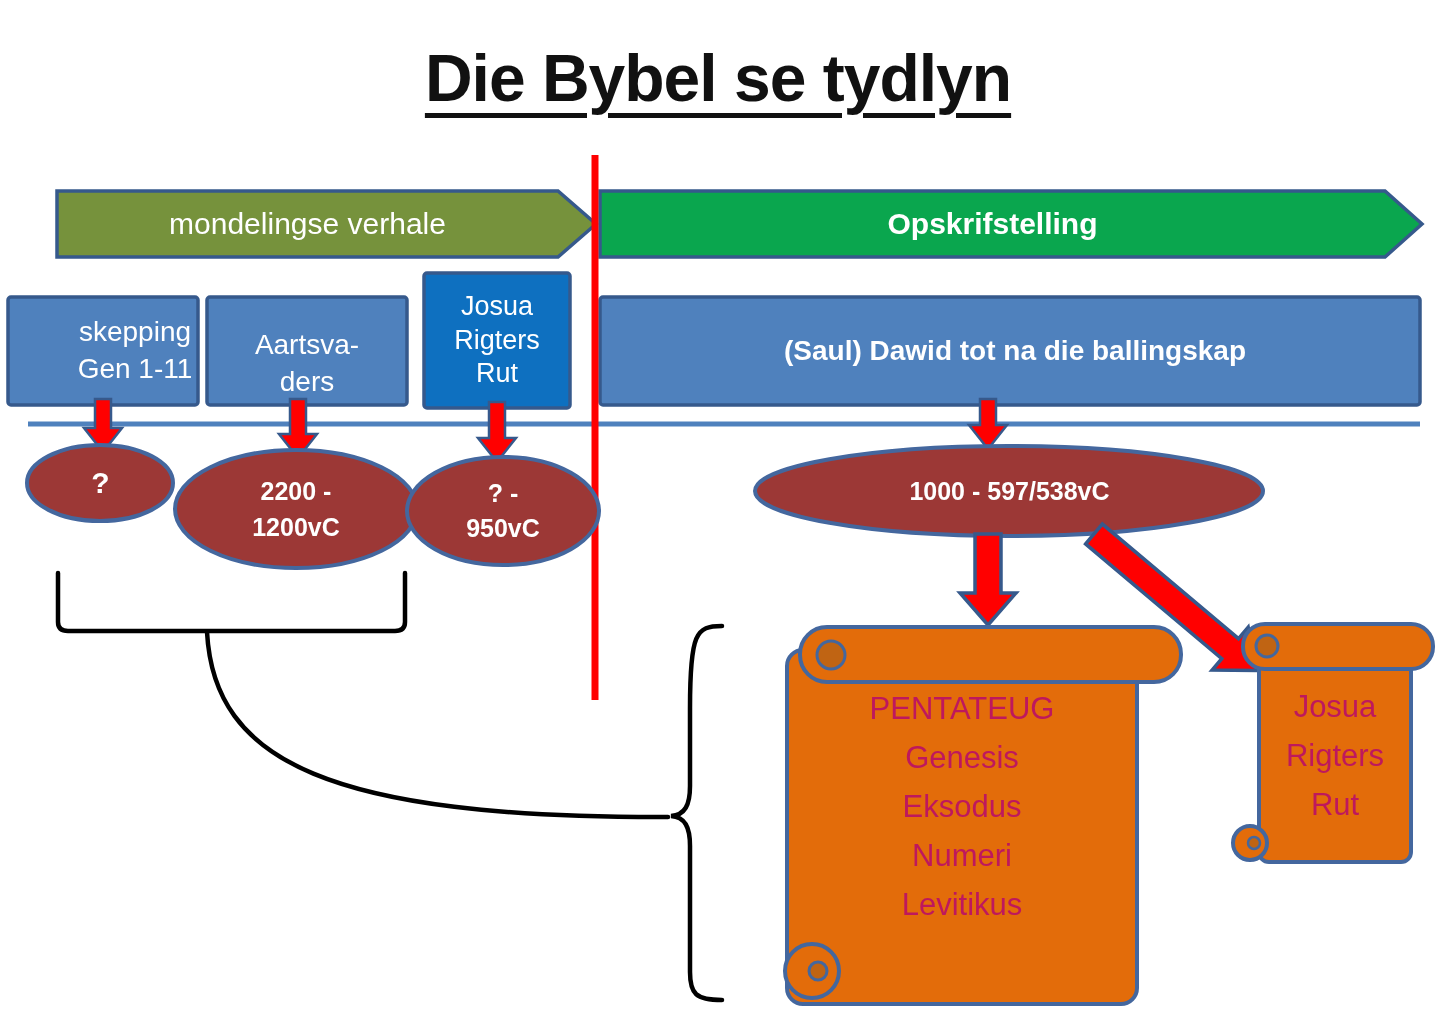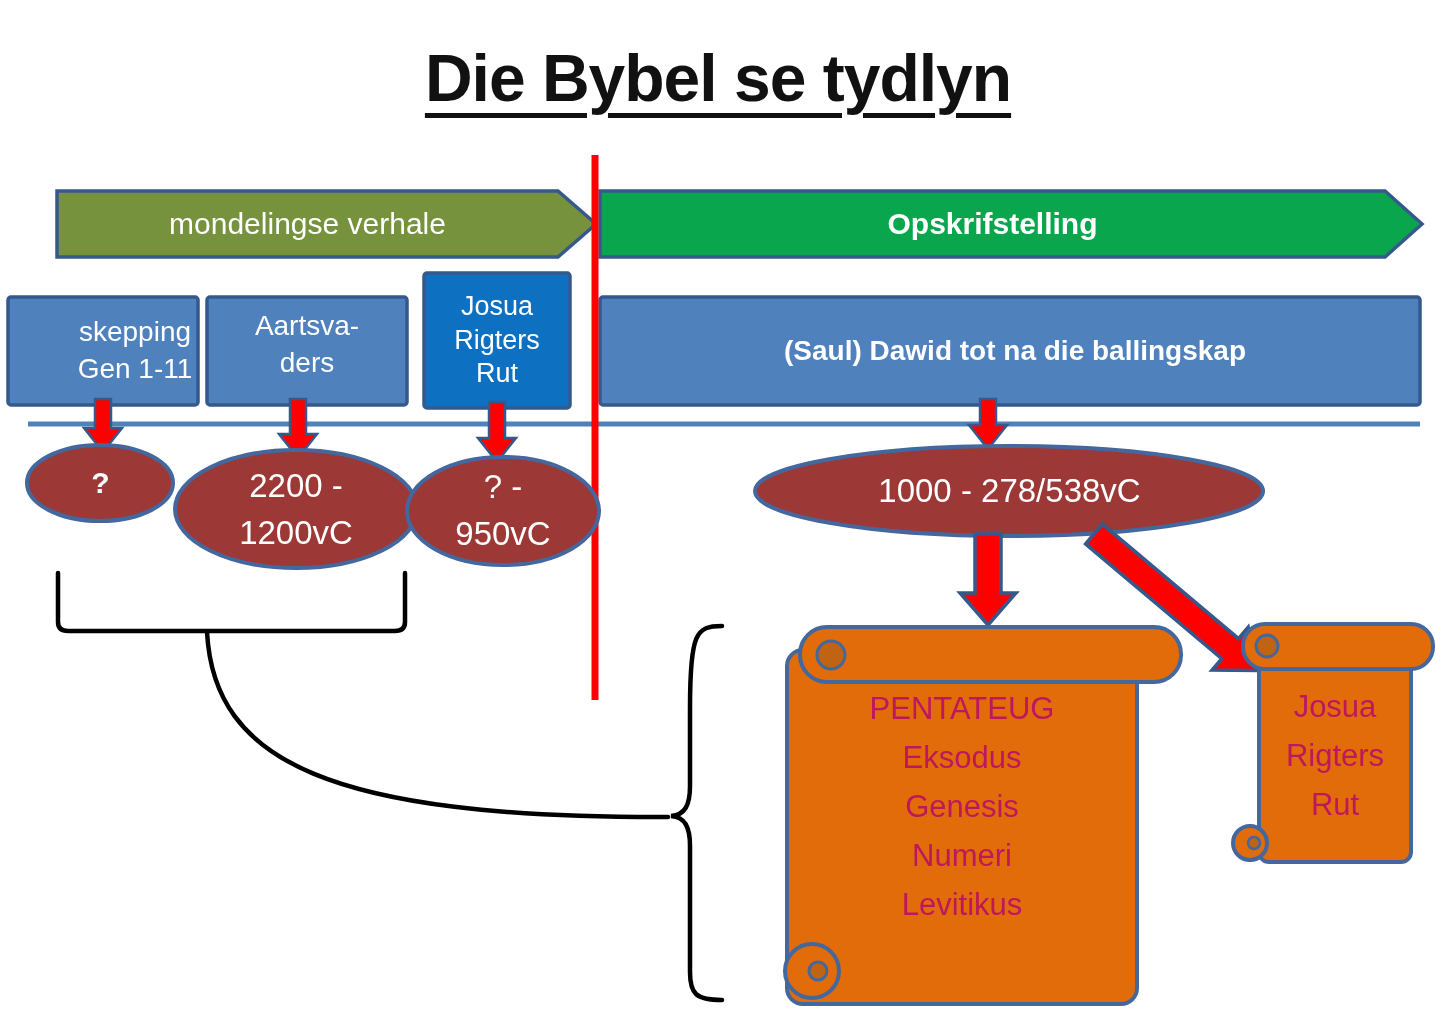--- a/index.html
+++ b/index.html
@@ -12,21 +12,21 @@
        text-align:center;color:#ffffff;white-space:pre-line;}
   .title{
     position:absolute;left:0;right:0;top:40px;text-align:center;
     font-size:66px;font-weight:600;color:#111;letter-spacing:-1px;
   }
   .title span{
     text-decoration:underline;text-decoration-thickness:5px;text-underline-offset:12px;
   }
   .banner-label{font-size:30px;}
   .box-label{font-size:28px;line-height:1.32;}
-  .ellipse-label{font-size:33px;line-height:1.42;}
+  .ellipse-label{font-size:25px;line-height:1.42;font-weight:bold;}
   .scroll-line{height:49px;line-height:49px;font-size:31px;color:#be185d;text-align:center;}
   .bold{font-weight:bold;}
 </style>
 </head>
 <body>
 
 <div id="canvas">
 
   <svg id="shapes" width="1436" height="1009" viewBox="0 0 1436 1009">
 
@@ -79,38 +79,38 @@
 
   <div class="title">
     <span>Die Bybel se tydlyn</span>
   </div>
 
   <div class="txt banner-label" style="left:57px;top:191px;width:501px;height:66px;">mondelingse verhale</div>
   <div class="txt banner-label bold" style="left:600px;top:191px;width:785px;height:66px;">Opskrifstelling</div>
 
   <div class="txt box-label" style="left:8px;top:297px;width:190px;height:108px;padding-left:32px;">skepping
 Gen 1-11</div>
-  <div class="txt box-label" style="left:207px;top:291px;width:200px;height:108px;">Aartsva-
+  <div class="txt box-label" style="left:207px;top:310px;width:200px;height:108px;">Aartsva-
 ders</div>
   <div class="txt box-label" style="left:424px;top:273px;width:146px;height:135px;font-size:27px;line-height:1.25;">Josua
 Rigters
 Rut</div>
   <div class="txt box-label bold" style="left:605px;top:297px;width:820px;height:108px;">(Saul) Dawid tot na die ballingskap</div>
 
   <div class="txt ellipse-label bold" style="left:28px;top:445px;width:145px;height:76px;font-size:30px;">?</div>
   <div class="txt ellipse-label" style="left:176px;top:450px;width:240px;height:119px;">2200 -
 1200vC</div>
   <div class="txt ellipse-label" style="left:407px;top:457px;width:192px;height:108px;">? -
 950vC</div>
-  <div class="txt ellipse-label" style="left:755px;top:447px;width:509px;height:89px;">1000 - 278/538vC</div>
+  <div class="txt ellipse-label" style="left:755px;top:447px;width:509px;height:89px;">1000 - 597/538vC</div>
 
   <div style="position:absolute;left:792px;top:684px;width:340px;">
     <div class="scroll-line">PENTATEUG</div>
+    <div class="scroll-line">Genesis</div>
     <div class="scroll-line">Eksodus</div>
-    <div class="scroll-line">Genesis</div>
     <div class="scroll-line">Numeri</div>
     <div class="scroll-line">Levitikus</div>
   </div>
 
   <div style="position:absolute;left:1259px;top:682px;width:152px;">
     <div class="scroll-line">Josua</div>
     <div class="scroll-line">Rigters</div>
     <div class="scroll-line">Rut</div>
   </div>
 

